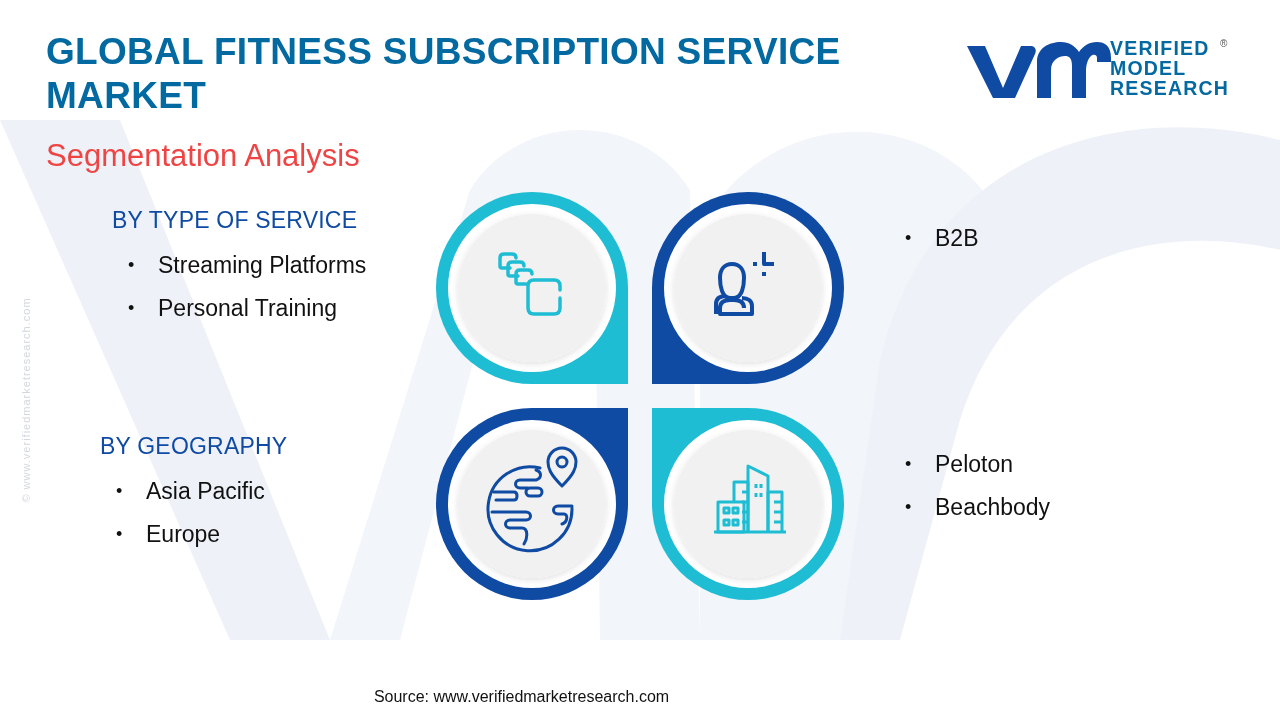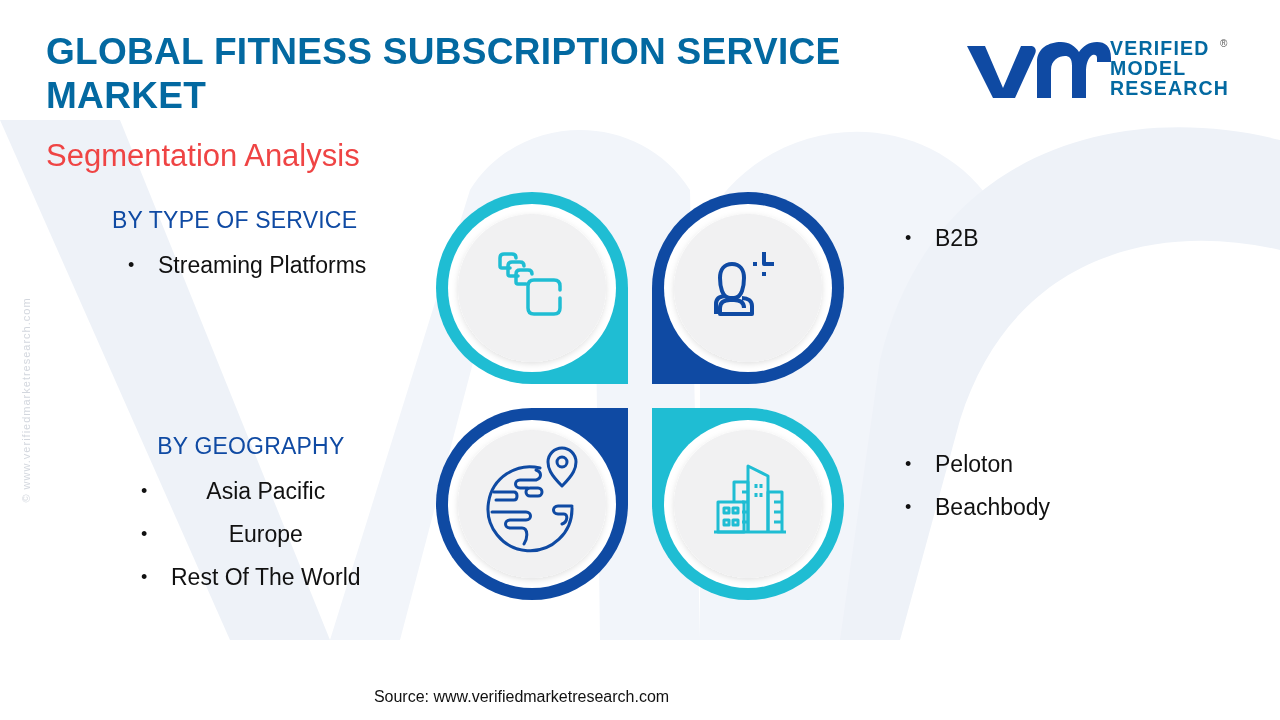--- a/index.html
+++ b/index.html
@@ -68,35 +68,35 @@
   <div>VERIFIED</div>
   <div>MODEL</div>
   <div>RESEARCH</div>
 </div>
 <div class="logo-reg">®</div>
 
 <div class="seg" style="left:112px; top:207px;">
   <h3>BY TYPE OF SERVICE</h3>
   <ul>
     <li>Streaming Platforms</li>
+    <li>Personal Training</li>
   </ul>
 </div>
 
 <div class="seg" style="left:889px; top:207px;">
   <ul>
     <li>B2B</li>
   </ul>
 </div>
 
-<div class="seg" style="left:125px; top:433px;text-align:center;">
+<div class="seg" style="left:100px; top:433px;">
   <h3>BY GEOGRAPHY</h3>
   <ul>
     <li>Asia Pacific</li>
     <li>Europe</li>
-    <li>Rest Of The World</li>
   </ul>
 </div>
 
 <div class="seg" style="left:889px; top:433px;">
   <ul>
     <li>Peloton</li>
     <li>Beachbody</li>
   </ul>
 </div>
 

